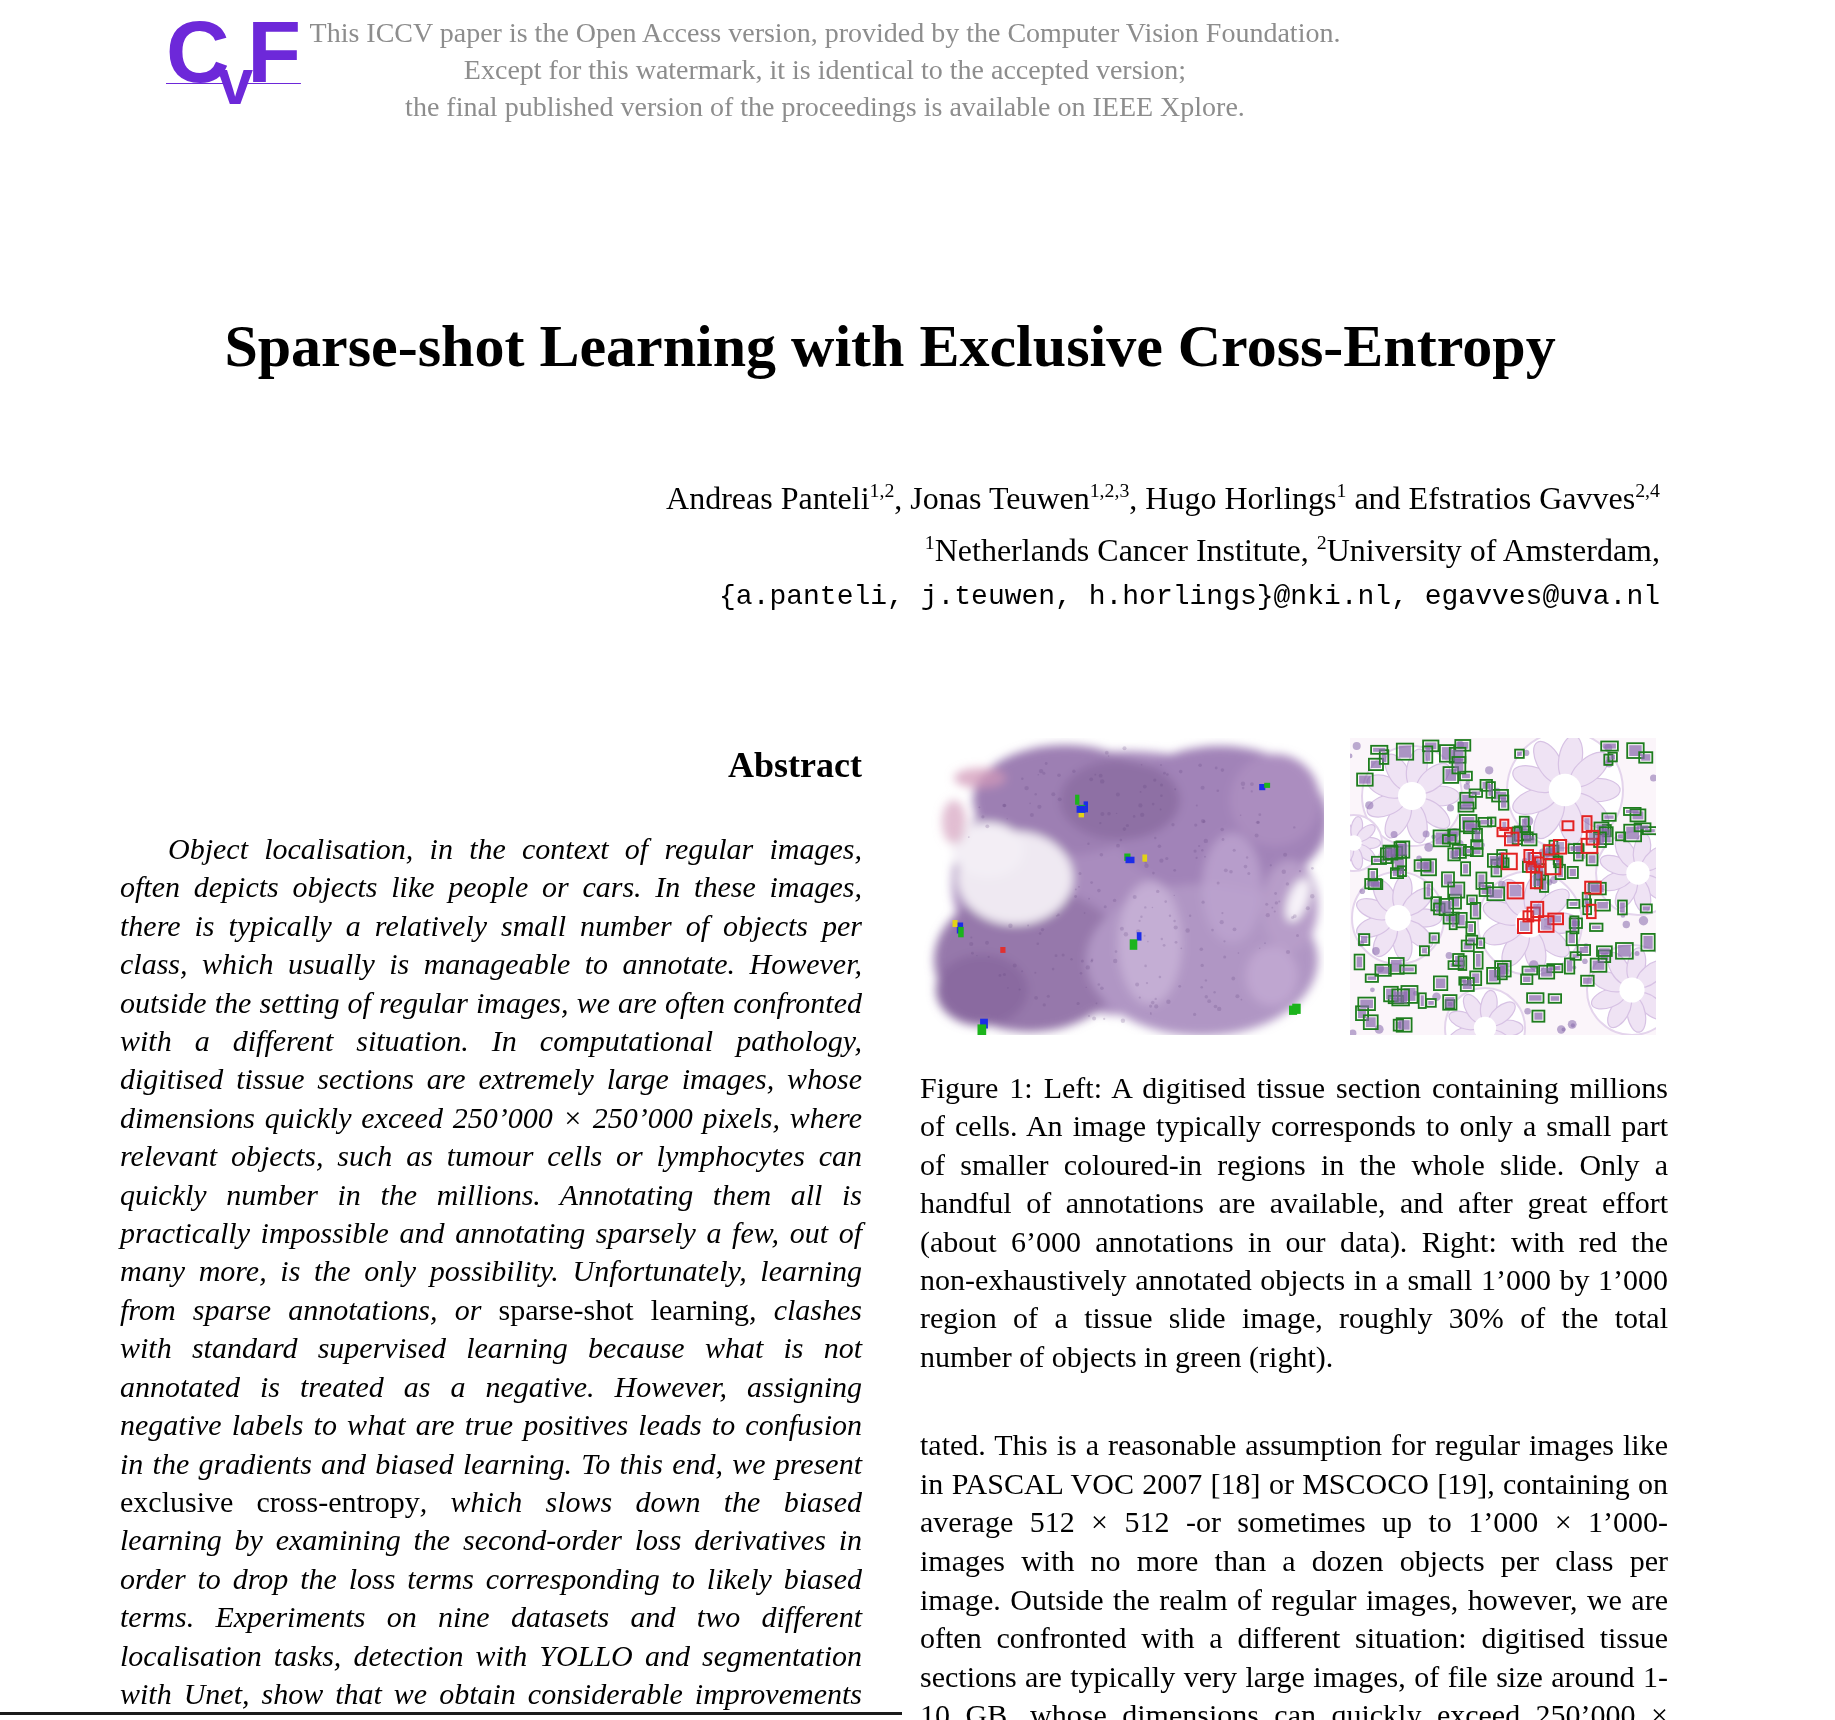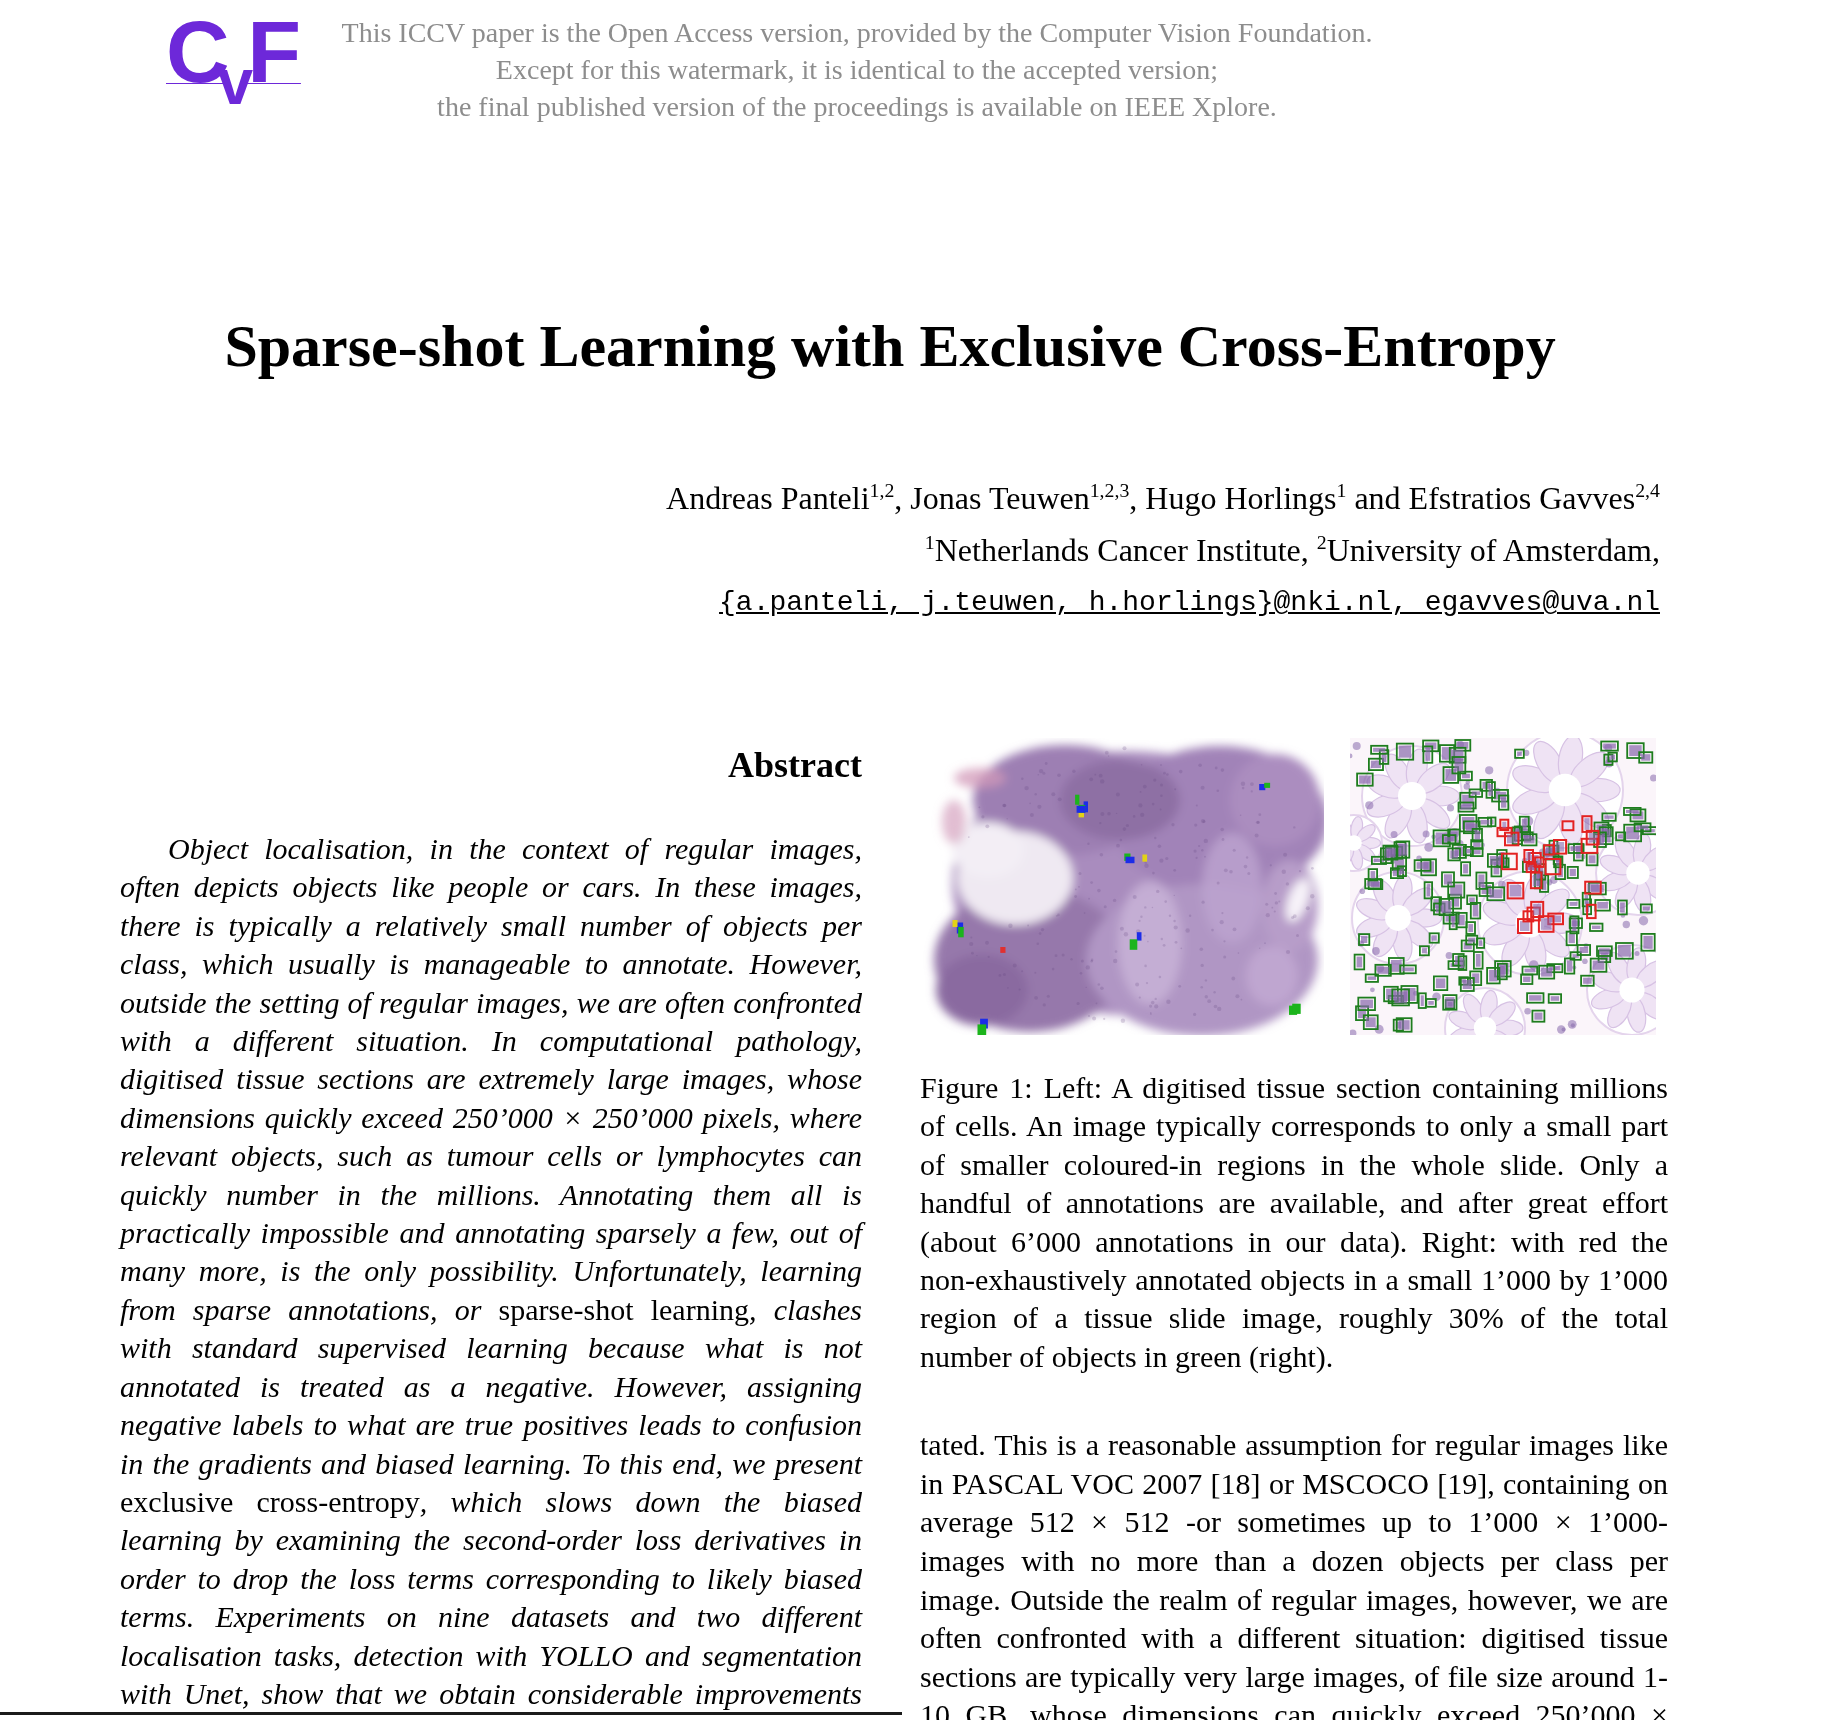--- a/index.html
+++ b/index.html
@@ -17,38 +17,38 @@
     font-family:"Liberation Sans","DejaVu Sans",sans-serif;font-weight:bold;}
   .logo .c{font-size:88px;line-height:88px;}
   .logo .v{font-size:64px;line-height:64px;position:relative;top:22px;left:-12px;}
   .logo .f{font-size:88px;line-height:88px;position:relative;left:-18px;}
   
   .title{left:120px;top:318px;width:1540px;text-align:center;
     font-size:60px;line-height:57px;font-weight:bold;}
   
   .authors{left:120px;top:468px;width:1540px;text-align:right;font-size:32px;line-height:44px;}
   .authors sup{font-size:0.62em;}
-  .email{margin-top:10px;font-family:"Liberation Mono","DejaVu Sans Mono",monospace;font-size:28px;text-decoration:underline;}
+  .email{margin-top:4px;font-family:"Liberation Mono","DejaVu Sans Mono",monospace;font-size:28px;}
   
   .col-left{left:120px;top:744px;width:742px;}
   .col-right{left:920px;top:738px;width:748px;}
   .abstract-head{text-align:right;font-weight:bold;font-size:36px;margin:0 0 44px 0;}
   .abstract-text{font-style:italic;font-size:30px;line-height:38.4px;
     text-align:justify;text-indent:48px;margin:0;hyphens:auto;-webkit-hyphens:auto;}
   .abstract-text .roman{font-style:normal;margin-top:18px;}
   .fig-row{display:flex;gap:26px;align-items:flex-start;}
   .fig-img{display:block;}
   .caption{margin-top:34px;font-size:30px;line-height:38.4px;text-align:justify;hyphens:auto;font-family:Liberation Serif, serif;-webkit-hyphens:auto;}
   .bodytext{margin-top:50px;font-size:30px;line-height:38.6px;text-align:justify;hyphens:auto;-webkit-hyphens:auto;}
   .bottom-rule{left:0;top:1712px;width:902px;height:3px;background:#1b1b1b;}
 </style>
 </head>
 <body>
 
-<div class="abs watermark" style="color: rgb(141, 141, 141); padding-left: 32px;">
+<div class="abs watermark" style="color: rgb(141, 141, 141);">
   <div>This ICCV paper is the Open Access version, provided by the Computer Vision Foundation.</div>
   <div>Except for this watermark, it is identical to the accepted version;</div>
   <div>the final published version of the proceedings is available on IEEE Xplore.</div>
 </div>
 
 <div class="abs logo" style="color: #6d28d9; text-decoration: underline;">
   <span class="c">C</span><span class="v">v</span><span class="f">F</span>
 </div>
 
 <div class="abs title">

